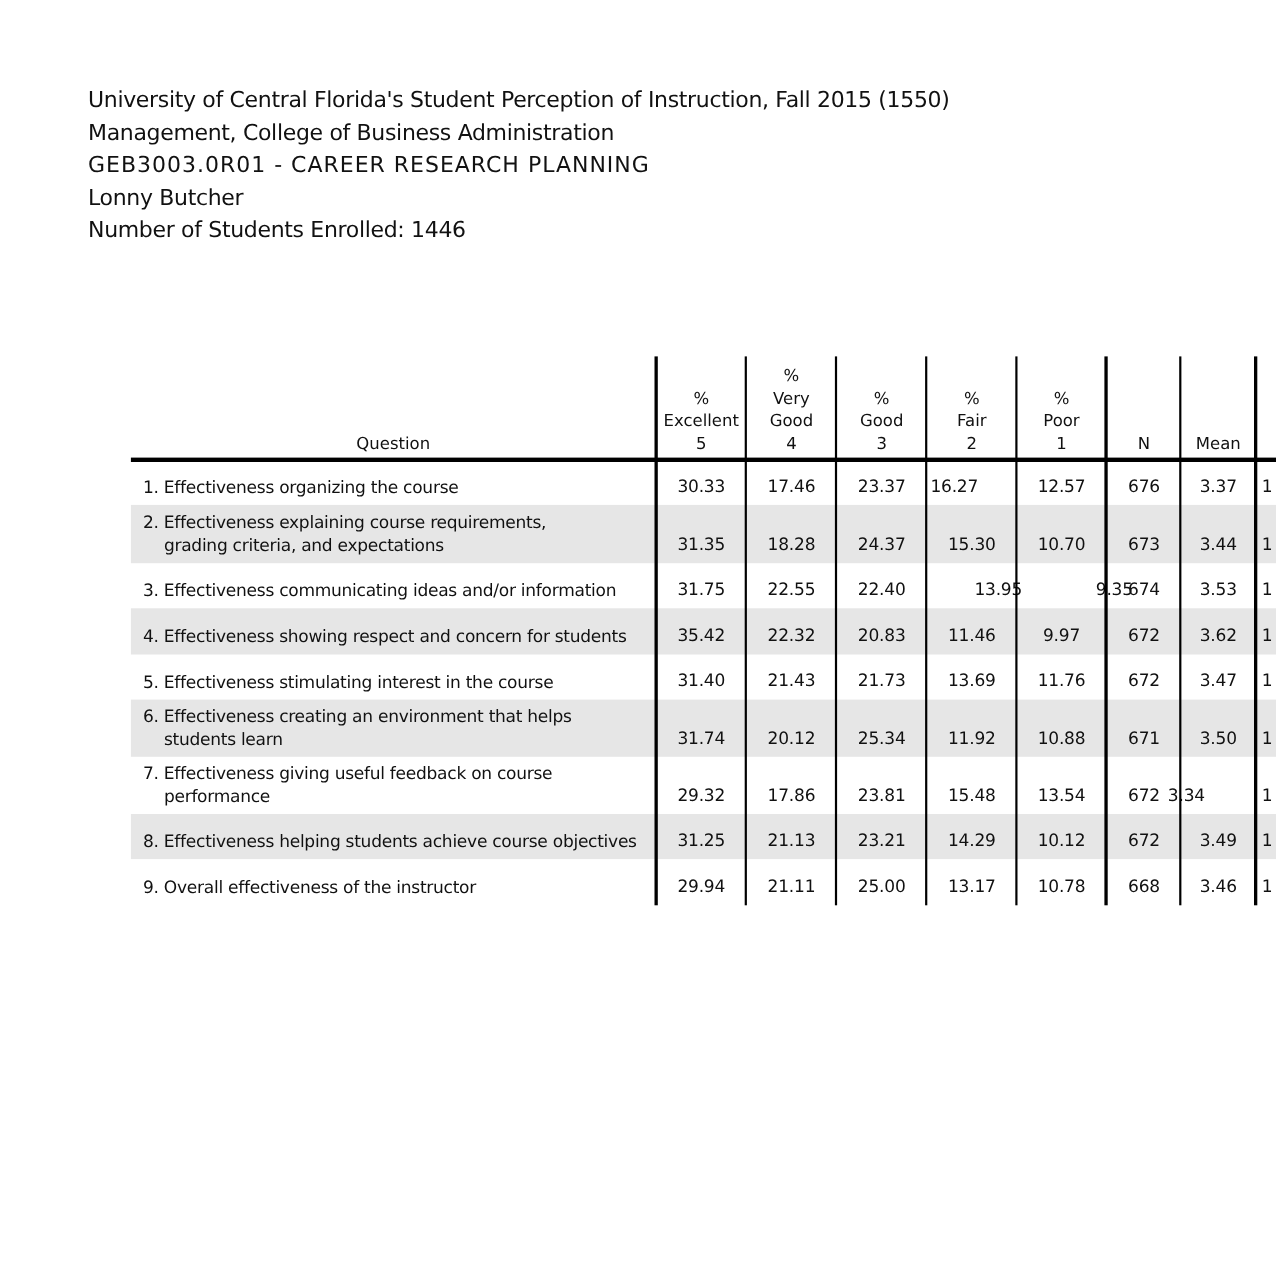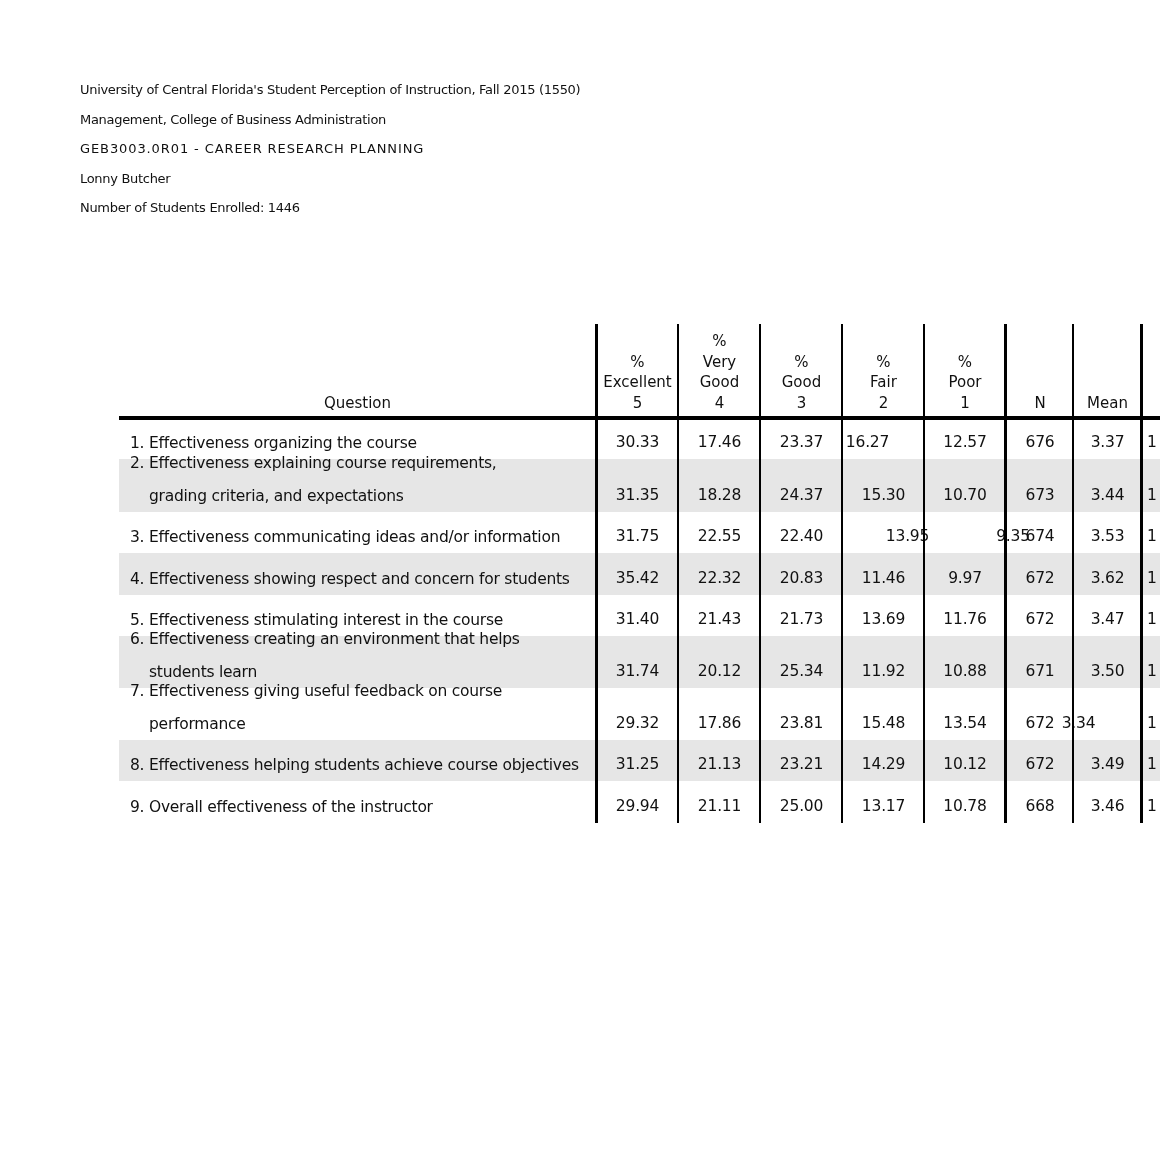--- a/index.html
+++ b/index.html
@@ -10,21 +10,21 @@
       height: 1160px;
       overflow: hidden;
       font-family: "DejaVu Sans", "Liberation Sans", sans-serif;
       color: #111111;
     }
     .page { position: relative; width: 1160px; height: 1160px; }
     .header-block {
       position: absolute;
       left: 80px;
       top: 79px;
-      font-size: 13px;
+      font-size: 20px;
       letter-spacing: -0.3px;
     }
     .header-line { height: 29.5px; line-height: 22px; white-space: nowrap; }
     .header-line.spaced { letter-spacing: 0.9px; }
 
     .tbl {
       position: absolute;
       left: 119px;
       top: 324px;
     }
@@ -95,21 +95,21 @@
       display: flex;
       flex-direction: column;
       justify-content: flex-end;
       font-size: 15.5px;
       line-height: 20.5px;
       padding-bottom: 6px;
       box-sizing: border-box;
       letter-spacing: -0.25px;
     }
     .qline { white-space: nowrap; }
-    .qline.cont { padding-left: 19px; margin-top: 12px; }
+    .qline.cont { padding-left: 19px; }
   </style>
 </head>
 <body>
 
 <div class="page">
 
   <div class="header-block">
     <div class="header-line">University of Central Florida's Student Perception of Instruction, Fall 2015 (1550)</div>
     <div class="header-line">Management, College of Business Administration</div>
     <div class="header-line spaced">GEB3003.0R01 - CAREER RESEARCH PLANNING</div>

